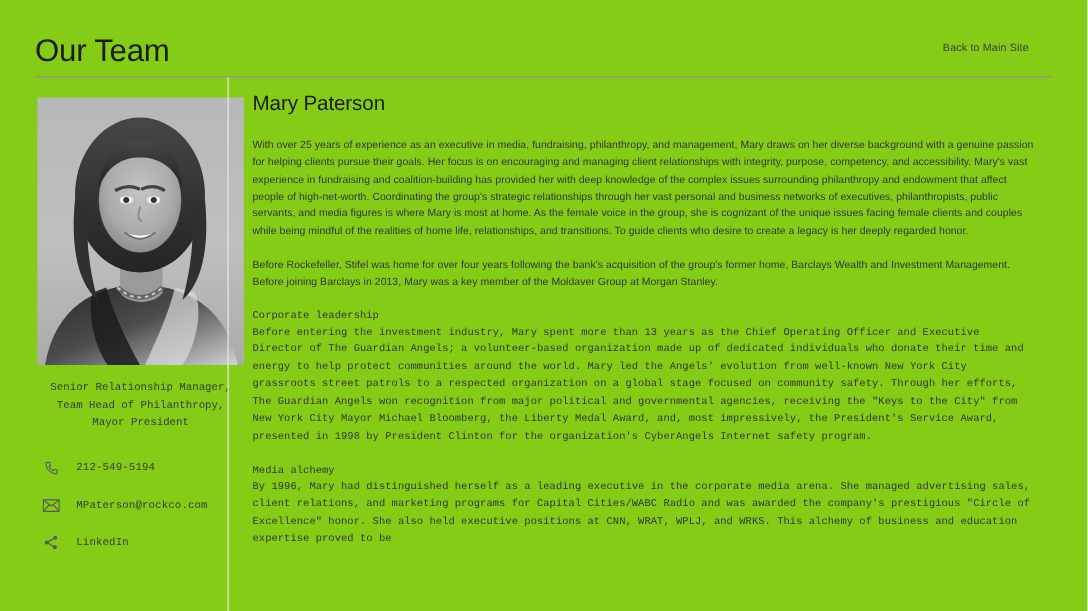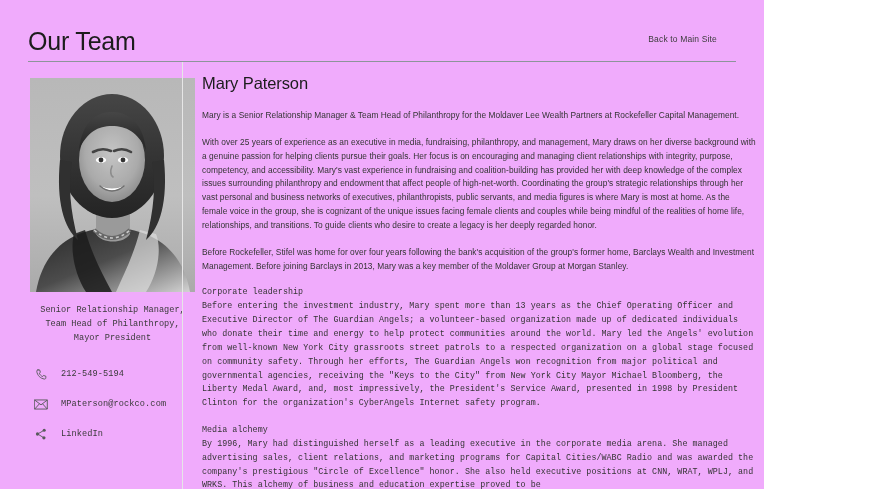--- a/index.html
+++ b/index.html
@@ -12,23 +12,23 @@
     width: 870px;
     height: 489px;
     overflow: hidden;
     font-family: "Liberation Sans", sans-serif;
     color: #2b2b2b;
     -webkit-font-smoothing: antialiased;
   }
 
   .page {
     position: relative;
-    width: 764px;
+    width: 870px;
     height: 489px;
-    background: #f0abfc;
+    background: #84cc16;
     box-sizing: border-box;
   }
 
   
   .header {
     position: relative;
     height: 62px;
     padding: 0 28px 0 28px;
     display: flex;
     align-items: flex-end;
@@ -291,21 +291,20 @@
         </div>
 
       </div>
 
       <div class="sidebar-divider"></div>
     </aside>
 
     <main class="main">
       <h1 class="bio-name">Mary Paterson</h1>
 
-      <p class="bio-para">Mary is a Senior Relationship Manager &amp; Team Head of Philanthropy for the Moldaver Lee Wealth Partners at Rockefeller Capital Management.</p>
 
       <p class="bio-para">With over 25 years of experience as an executive in media, fundraising, philanthropy, and management, Mary draws on her diverse background with a genuine passion for helping clients pursue their goals. Her focus is on encouraging and managing client relationships with integrity, purpose, competency, and accessibility. Mary's vast experience in fundraising and coalition-building has provided her with deep knowledge of the complex issues surrounding philanthropy and endowment that affect people of high-net-worth. Coordinating the group's strategic relationships through her vast personal and business networks of executives, philanthropists, public servants, and media figures is where Mary is most at home. As the female voice in the group, she is cognizant of the unique issues facing female clients and couples while being mindful of the realities of home life, relationships, and transitions. To guide clients who desire to create a legacy is her deeply regarded honor.</p>
 
       <p class="bio-para">Before Rockefeller, Stifel was home for over four years following the bank's acquisition of the group's former home, Barclays Wealth and Investment Management. Before joining Barclays in 2013, Mary was a key member of the Moldaver Group at Morgan Stanley.</p>
 
       <div class="bio-section">
         <p class="section-head">Corporate leadership</p>
         <p class="bio-para tight">Before entering the investment industry, Mary spent more than 13 years as the Chief Operating Officer and Executive Director of The Guardian Angels; a volunteer-based organization made up of dedicated individuals who donate their time and energy to help protect communities around the world. Mary led the Angels' evolution from well-known New York City grassroots street patrols to a respected organization on a global stage focused on community safety. Through her efforts, The Guardian Angels won recognition from major political and governmental agencies, receiving the "Keys to the City" from New York City Mayor Michael Bloomberg, the Liberty Medal Award, and, most impressively, the President's Service Award, presented in 1998 by President Clinton for the organization's CyberAngels Internet safety program.</p>
       </div>
 

